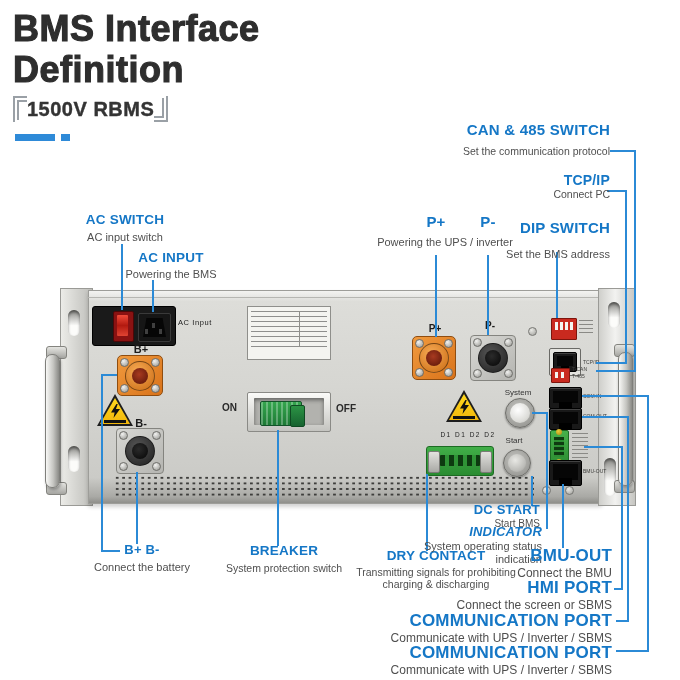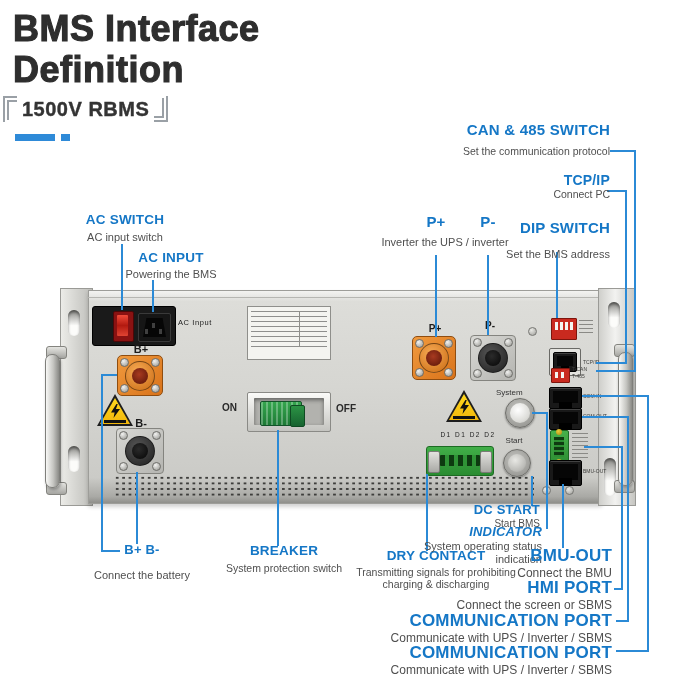--- a/index.html
+++ b/index.html
@@ -1,21 +1,21 @@
 <!DOCTYPE html>
 <html><head>
 <meta charset="utf-8">
 <style>
   html,body{margin:0;padding:0;}
   body{width:680px;height:680px;background:#ffffff;font-family:"Liberation Sans",sans-serif;overflow:hidden;}
   #canvas{position:relative;width:680px;height:680px;background:#fff;}
 
   
   .title{position:absolute;left:13px;top:8px;font-size:36px;line-height:41px;font-weight:bold;color:#2e2e2e;letter-spacing:.5px;-webkit-text-stroke:1.1px #2e2e2e;}
-  .subtitle{position:absolute;left:3px;top:94px;height:30px;display:flex;align-items:center;gap:5px;}
+  .subtitle{position:absolute;left:13px;top:94px;height:30px;display:flex;align-items:center;}
   .subtitle .txt{font-size:20px;font-weight:bold;color:#343434;letter-spacing:.5px;-webkit-text-stroke:.4px #343434;}
   .brk{position:relative;width:12px;height:24px;}
   .brkL{border-left:2px solid #9aa0a6;border-top:2px solid #9aa0a6;}
   .brkL::after{content:"";position:absolute;left:2px;top:2px;width:8px;height:18px;border-left:2px solid #9aa0a6;border-top:2px solid #9aa0a6;}
   .brkR{border-right:2px solid #9aa0a6;border-bottom:2px solid #9aa0a6;}
   .brkR::after{content:"";position:absolute;right:2px;bottom:2px;width:8px;height:18px;border-right:2px solid #9aa0a6;border-bottom:2px solid #9aa0a6;}
   .dash{position:absolute;background:#2e8ad8;height:7px;top:134px;}
 
   
   .co{position:absolute;line-height:1.15;}
@@ -201,21 +201,21 @@
         <span class="core"></span>
       </span>
   </div>
   <div class="warn" style="left:446px;top:390px;">
     <span class="out"></span>
       <span class="in"></span>
     <span class="bolt"></span>
     <span class="band"></span>
   </div>
 
-  <div class="ptxt" style="left:496px;top:388px;width:44px;font-size:8px;color:#333;">System</div>
+  <div class="ptxt" style="left:496px;top:388px;width:44px;text-align:center;font-size:8px;color:#333;">System</div>
   <div class="rbtn" style="left:505px;top:398px;width:28px;height:28px;">
       <span class="core core-white"></span>
     </div>
   <div class="ptxt" style="left:492px;top:436px;width:44px;text-align:center;font-size:8px;color:#333;">Start</div>
   <div class="rbtn" style="left:503px;top:449px;width:26px;height:26px;">
       <span class="core core-gray"></span>
     </div>
 
   <div class="ptxt" style="left:438px;top:431px;width:60px;text-align:center;font-size:6.5px;letter-spacing:1.5px;">D1 D1 D2 D2</div>
   <div class="dryc">
@@ -306,37 +306,37 @@
     <span class="h" style="font-size:13.5px;">AC INPUT</span>
     <span class="d" style="font-size:11px;margin-top:2px;">Powering the BMS</span>
   </div>
   <div class="co" style="left:419px;top:213px;width:34px;text-align:center;">
     <span class="h" style="font-size:15px;">P+</span>
   </div>
   <div class="co" style="left:471px;top:213px;width:34px;text-align:center;">
     <span class="h" style="font-size:15px;">P-</span>
   </div>
   <div class="co" style="left:370px;top:236px;width:150px;text-align:center;">
-    <span class="d" style="font-size:11px;">Inverter the UPS / inverter</span>
+    <span class="d" style="font-size:11px;">Powering the UPS / inverter</span>
   </div>
   <div class="co" style="left:420px;top:121px;width:190px;text-align:right;">
     <span class="h" style="font-size:15px;">CAN &amp; 485 SWITCH</span>
     <span class="d" style="font-size:10.5px;margin-top:7px;">Set the communication protocol</span>
   </div>
   <div class="co" style="left:480px;top:172px;width:130px;text-align:right;">
     <span class="h" style="font-size:14px;">TCP/IP</span>
     <span class="d" style="font-size:10.5px;">Connect PC</span>
   </div>
   <div class="co" style="left:450px;top:219px;width:160px;text-align:right;">
     <span class="h" style="font-size:15px;">DIP SWITCH</span>
     <span class="d" style="font-size:11px;margin-top:12px;">Set the BMS address</span>
   </div>
   <div class="co" style="left:82px;top:543px;width:120px;text-align:center;">
     <span class="h" style="font-size:13px;">B+ B-</span>
-    <span class="d" style="font-size:11px;margin-top:11px;">Connect the battery</span>
+    <span class="d" style="font-size:11px;margin-top:3px;">Connect the battery</span>
   </div>
   <div class="co" style="left:224px;top:543px;width:120px;text-align:center;">
     <span class="h" style="font-size:13.5px;">BREAKER</span>
     <span class="d" style="font-size:10.5px;margin-top:3px;">System protection switch</span>
   </div>
   <div class="co" style="left:350px;top:548px;width:172px;text-align:center;">
     <span class="h" style="font-size:13.5px;">DRY CONTACT</span>
     <span class="d" style="font-size:10.5px;margin-top:2px;">Transmitting signals for prohibiting</span>
     <span class="d" style="font-size:10.5px;">charging &amp; discharging</span>
   </div>

